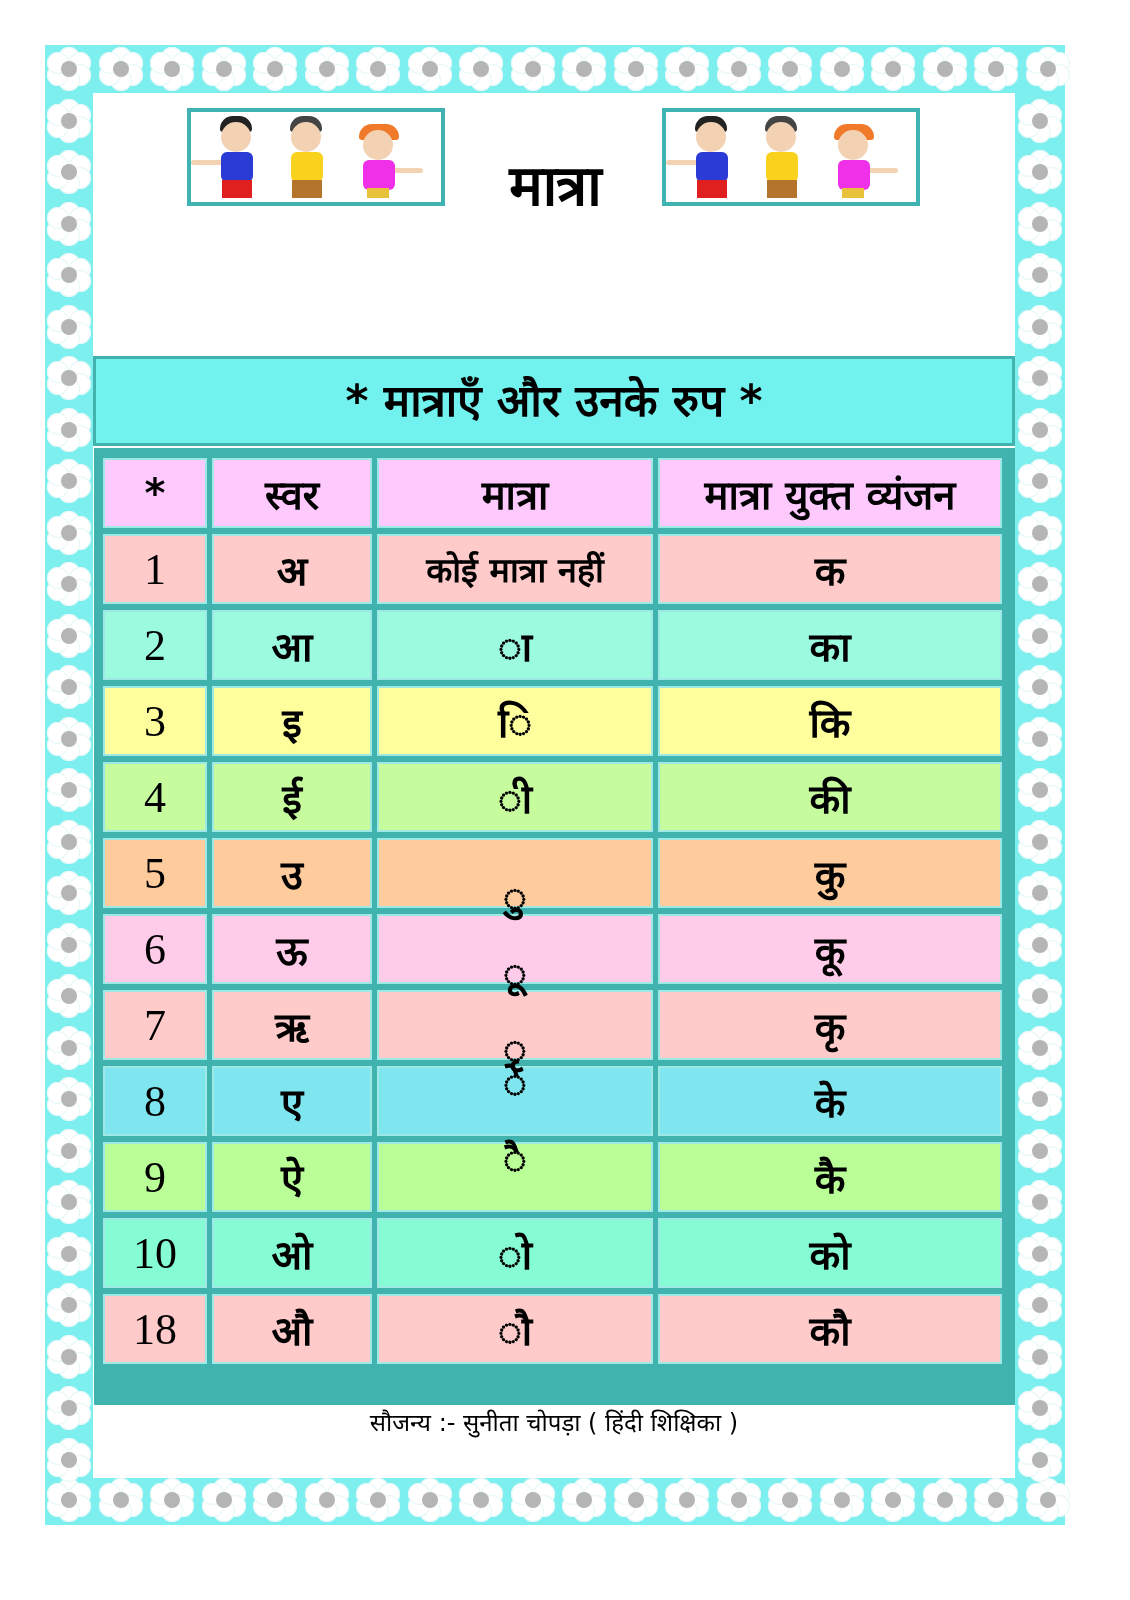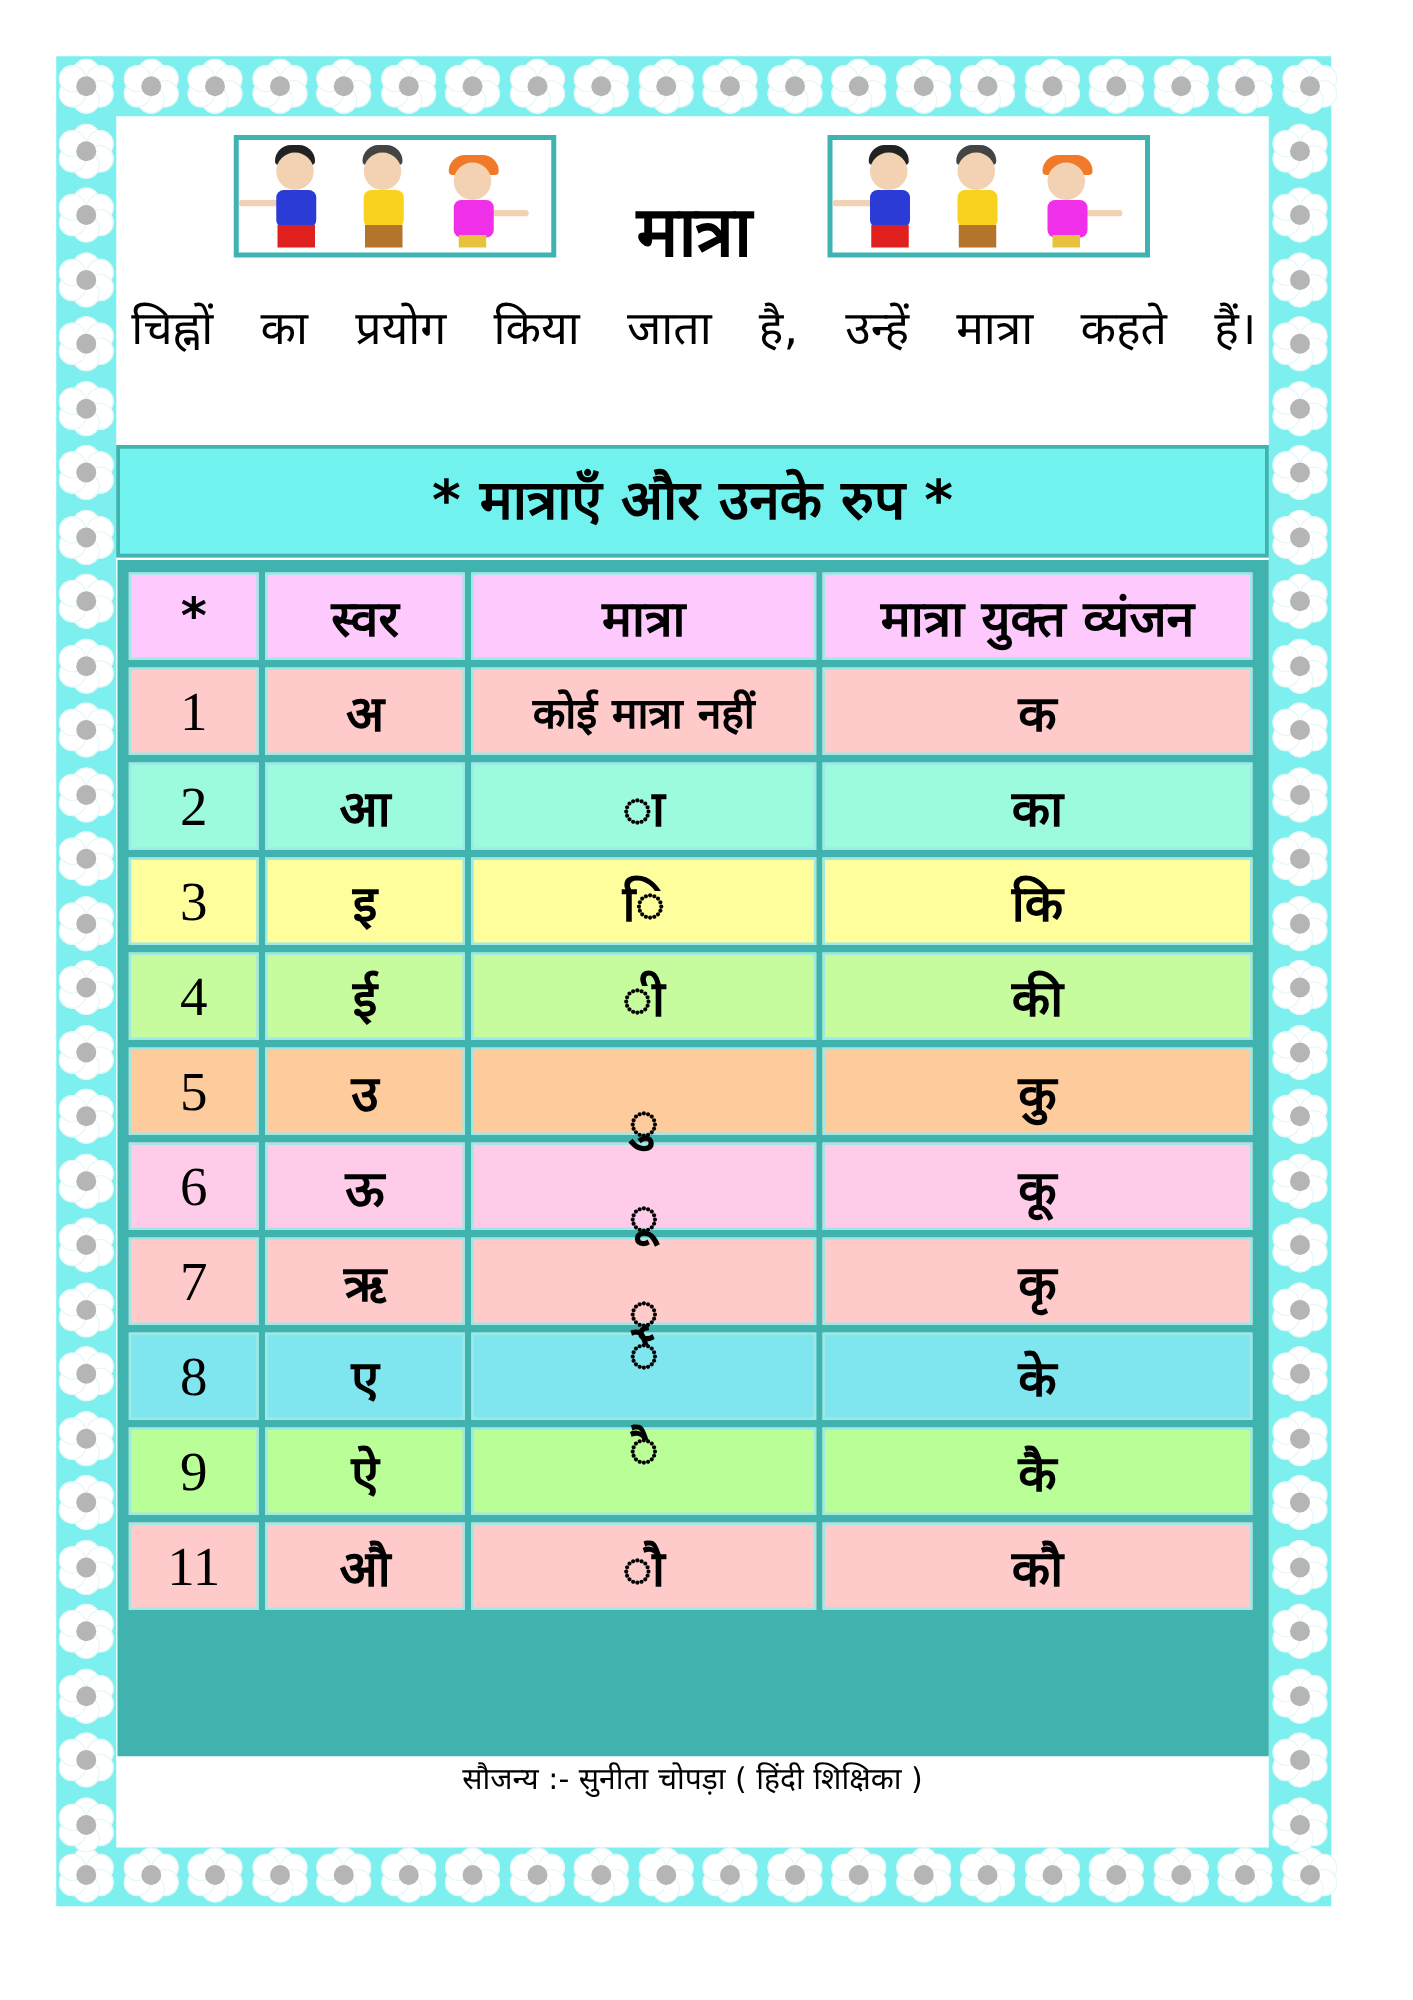--- a/index.html
+++ b/index.html
@@ -945,21 +945,20 @@
     <div class="head" style="left:0; top:4px;"></div>
     <div class="arm" style="left:26px; top:42px;"></div>
     <div class="body" style="left:0; top:34px; background:#f030e8;"></div>
     <div class="legs" style="left:4px; top:62px; width:22px; height:10px; background:#e7c23a;"></div>
   </div>
 </div>
 
 <div class="title">मात्रा</div>
 
 <div class="definition">
-  <div>चिह्नों का प्रयोग किया जाता है, उन्हें मात्रा कहते हैं।</div>
 </div>
 
 <div class="banner">* मात्राएँ और उनके रुप *</div>
 
 <div class="table-wrap">
   <table class="matra">
     <thead>
       <tr>
         <th class="col0">*</th>
         <th class="col1">स्वर</th>
@@ -1016,21 +1015,27 @@
           <td class="dev" style="background: rgb(127, 230, 240);"><span class="mark-high">े</span></td>
           <td class="dev" style="background: rgb(127, 230, 240);"><span>के</span></td>
         </tr>
         <tr>
           <td class="num" style="background: rgb(186, 254, 152);"><span>9</span></td>
           <td class="dev" style="background: rgb(186, 254, 152);"><span>ऐ</span></td>
           <td class="dev" style="background: rgb(186, 254, 152);"><span class="mark-high">ै</span></td>
           <td class="dev" style="background: rgb(186, 254, 152);"><span>कै</span></td>
         </tr>
         <tr>
-          <td class="num" style="background: rgb(254, 203, 202);"><span>11</span></td>
+          <td class="num" style="background: rgb(133, 252, 211);"><span>10</span></td>
+          <td class="dev" style="background: rgb(133, 252, 211);"><span>ओ</span></td>
+          <td class="dev" style="background: rgb(133, 252, 211);"><span>ो</span></td>
+          <td class="dev" style="background: rgb(133, 252, 211);"><span>को</span></td>
+        </tr>
+        <tr>
+          <td class="num" style="background: rgb(254, 203, 202);"><span>18</span></td>
           <td class="dev" style="background: rgb(254, 203, 202);"><span>औ</span></td>
           <td class="dev" style="background: rgb(254, 203, 202);"><span>ौ</span></td>
           <td class="dev" style="background: rgb(254, 203, 202);"><span>कौ</span></td>
         </tr>
       </tbody>
   </table>
 </div>
 
 <div class="footer">सौजन्य :- सुनीता चोपड़ा ( हिंदी शिक्षिका )</div>
 

